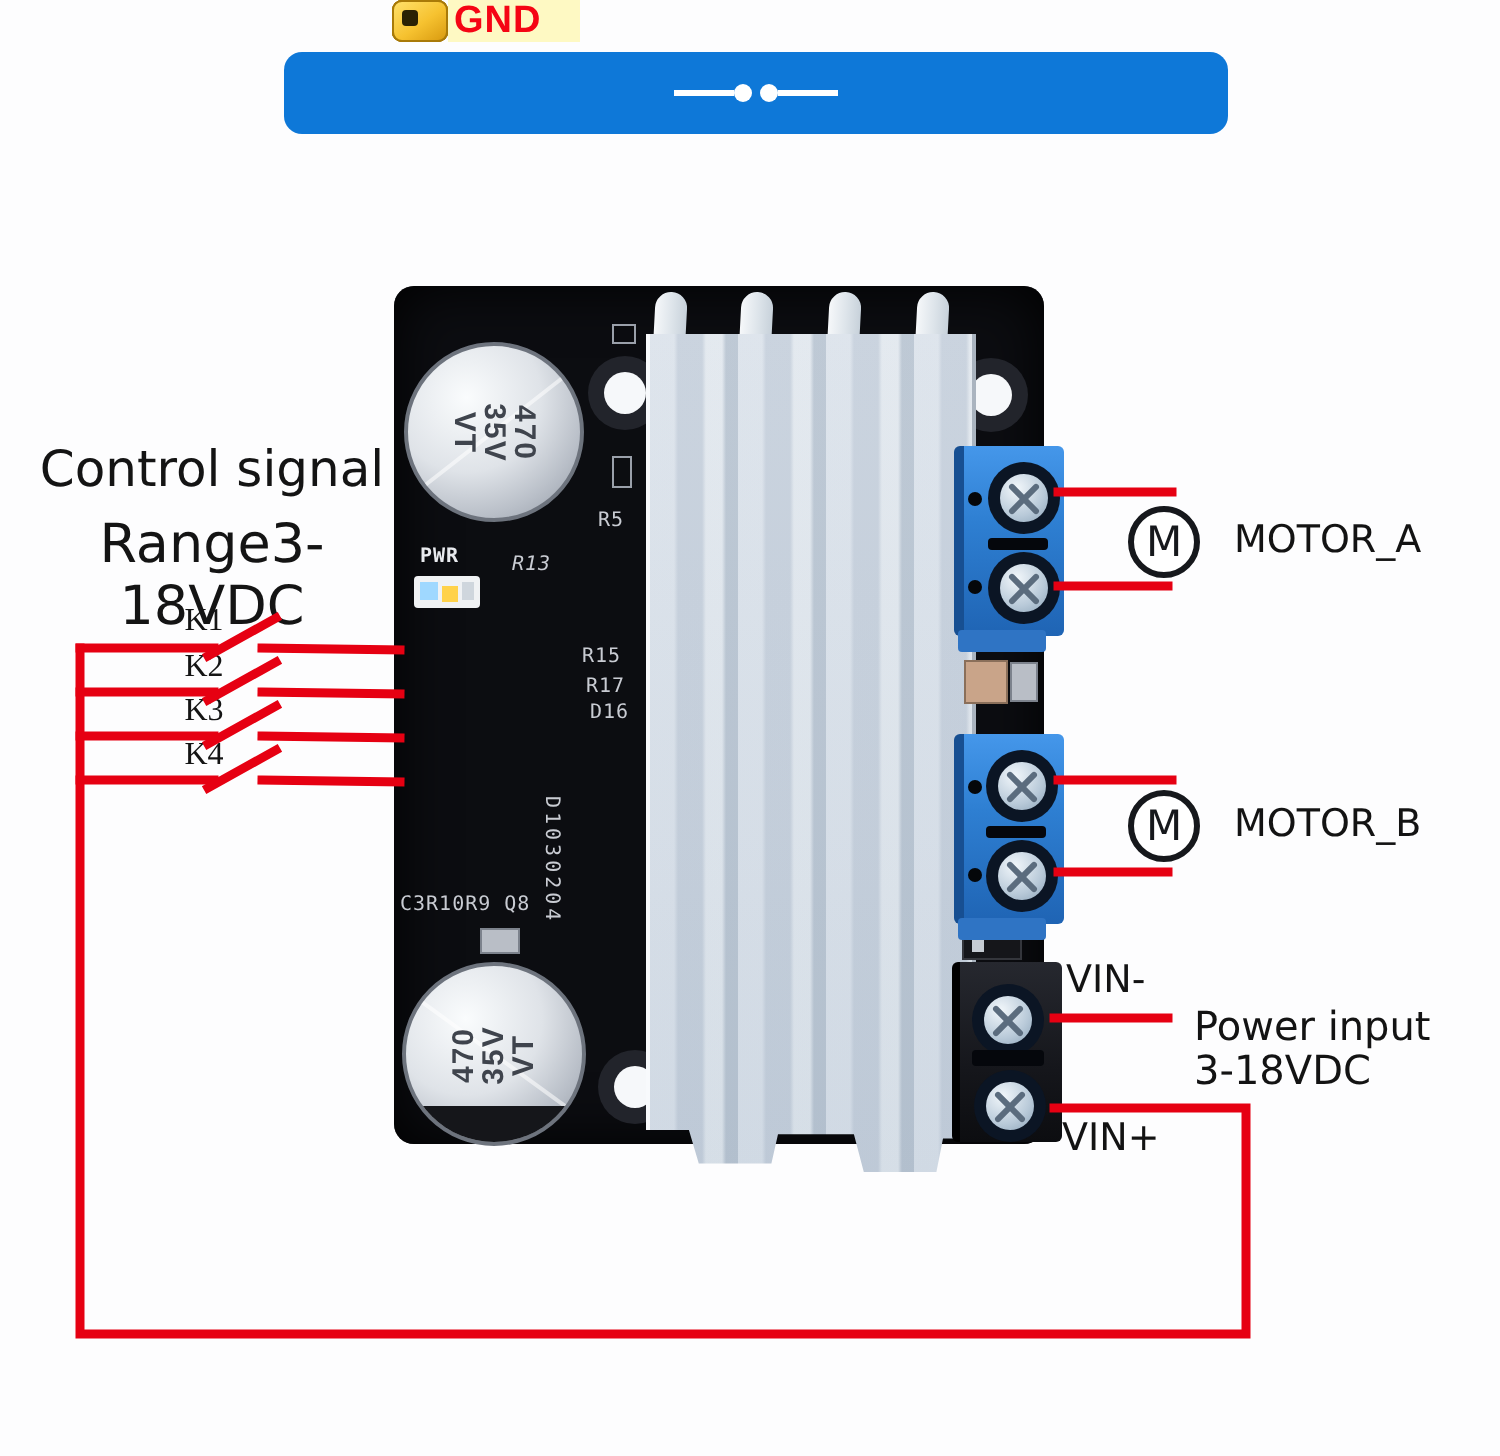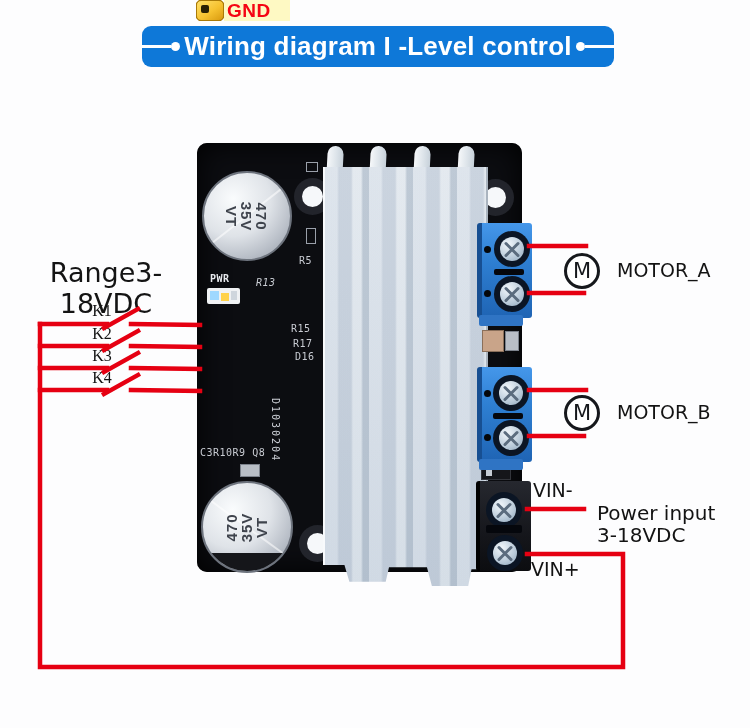--- a/index.html
+++ b/index.html
@@ -102,27 +102,27 @@
 </head>
 <body>
 
 <div id="stage">
 
   <div id="banner" class="abs">
     <span class="decor">
         <span class="ln"></span>
         <span class="dot"></span>
       </span>
-    <span class="t">Wiring diagram I -Level control</span>
     <span class="decor">
         <span class="dot"></span>
         <span class="ln"></span>
       </span>
   </div>
 
+  <div id="ctl-title" class="abs">Control signal</div>
   <div id="ctl-range" class="abs">Range3-18VDC</div>
   <div class="abs klabel" style="left:82px;top:302px;">K1</div>
   <div class="abs klabel" style="left:82px;top:325px;">K2</div>
   <div class="abs klabel" style="left:82px;top:347px;">K3</div>
   <div class="abs klabel" style="left:82px;top:369px;">K4</div>
 
   <div id="pcb" class="abs"></div>
 
   <div class="abs hole" style="left:294px;top:178px;width:37px;height:37px;">
       <span class="in"></span>

